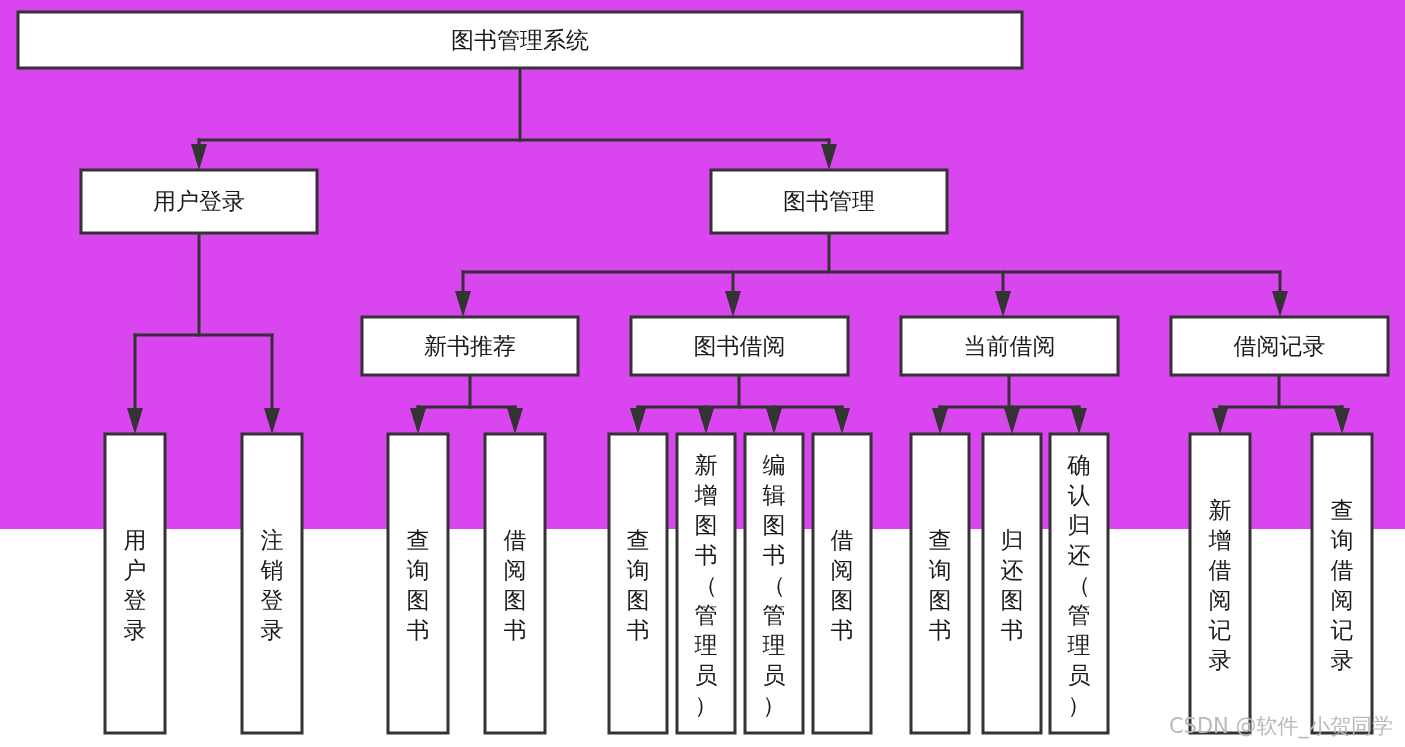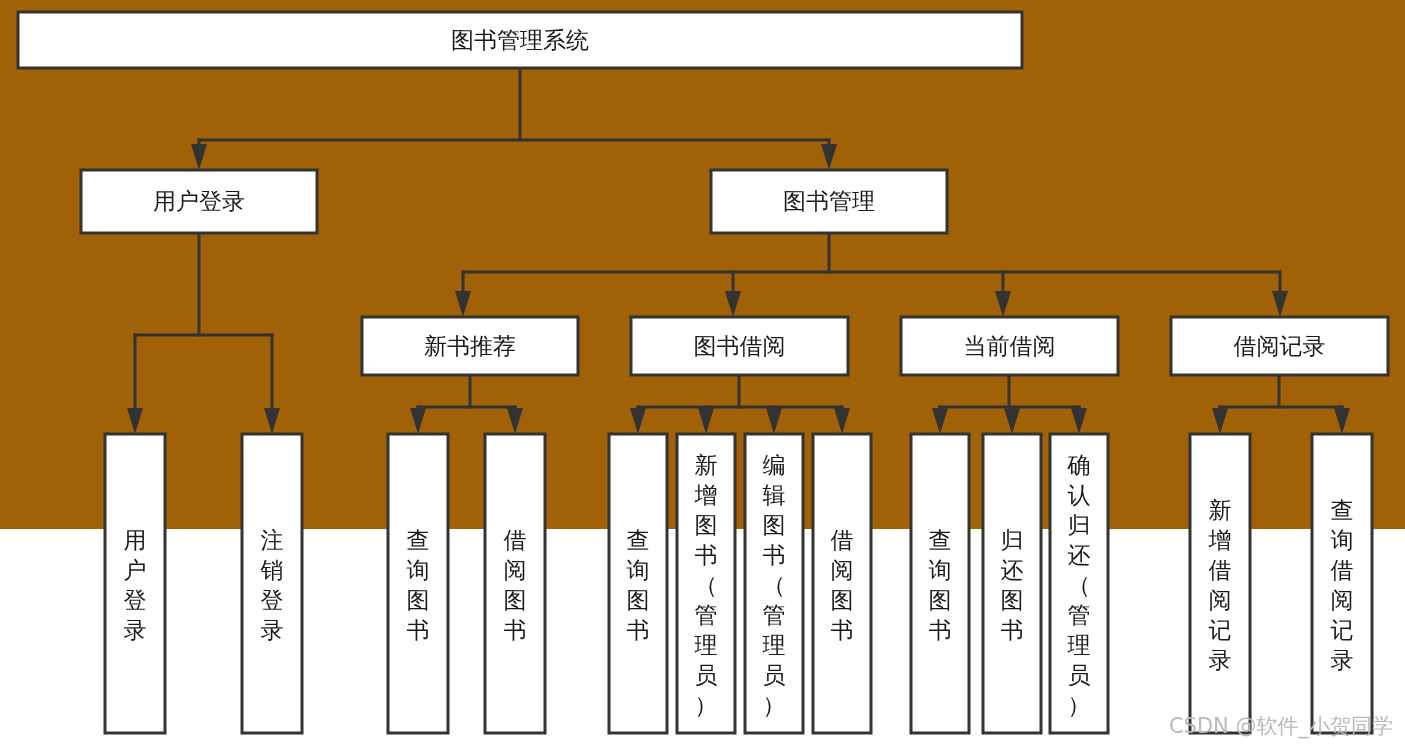--- a/index.html
+++ b/index.html
@@ -11,21 +11,21 @@
   body {
     width: 1405px;
     height: 747px;
     font-family: "DejaVu Sans", "Liberation Sans", sans-serif;
     overflow: hidden;
   }
   #diagram-root {
     position: relative;
     width: 1405px;
     height: 529px;
-    background: #a16207;
+    background: #d946ef;
   }
   svg.diagram-canvas {
     position: absolute;
     left: 0;
     top: 0;
     width: 1405px;
     height: 747px;
     display: block;
   }
   .node-box {

